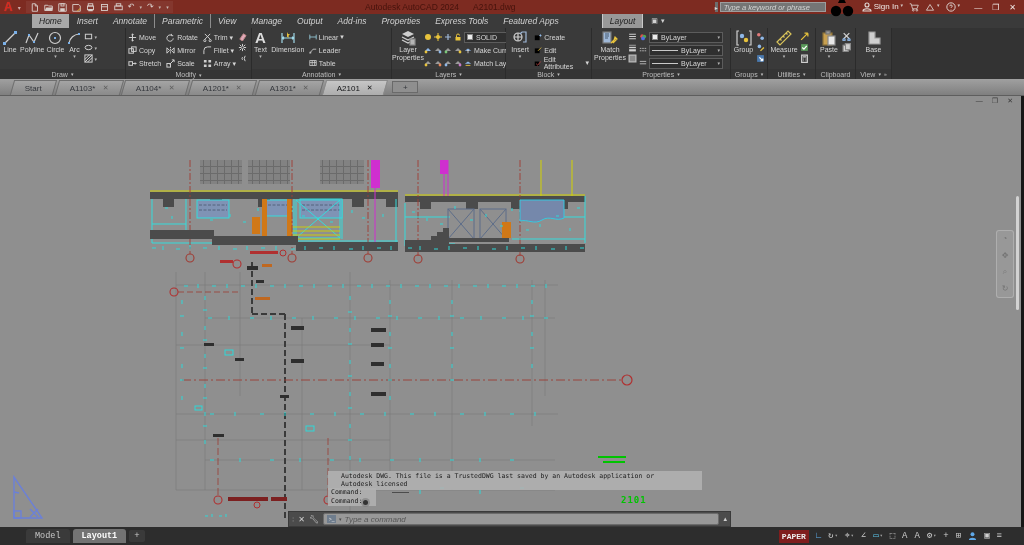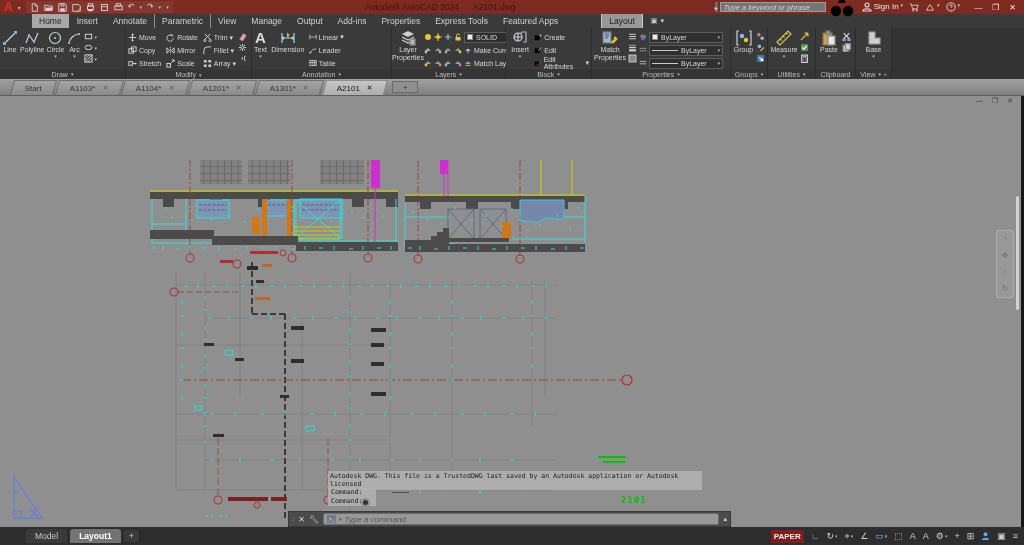--- a/index.html
+++ b/index.html
@@ -21,21 +21,21 @@
   .tb-search input { width:128px; height:10px; background:#757575; border:1px solid #9d9d9d; font-size:7.5px; font-style:italic; color:#e2e2e2; padding:0 3px; }
   .tb-search input::placeholder { color:#d3d3d3; }
   .tb-ic { color:#e3ddda; font-size:8px; display:flex; gap:2px; }
   .tb-ic svg { width:10px; height:10px; stroke:#e3ddda; fill:none; stroke-width:1.1; }
   .tb-ic .car { font-size:5px; color:#d3c5c0; }
   .signin { color:#efe9e6; font-size:8px; }
   .winbtns { display:flex; gap:10px; margin-left:8px; margin-right:4px; color:#f0e9e6; font-size:8px; }
 
   
   .tabrow { height:14px; background:#3a3a3a; display:flex; align-items:center; padding-left:32px; gap:1px; }
-  .rtab { font-size:8.5px; color:#d2d2d2; padding:12px 7px; border-radius:1px; white-space:nowrap; }
+  .rtab { font-size:8.5px; color:#d2d2d2; padding:12px 7px; border-radius:1px; white-space:nowrap;font-style:italic; }
   .rtab.active { background:#a8a8a8; color:#1d1d1d; }
   .rtab.outlined { outline:1px solid #8d8d8d; }
   .rtab.boxed { background:#989898; color:#1d1d1d; outline:1px solid #c9c9c9;margin-left:36px; }
   .ribbon-toggle { margin-left:8px; color:#d2d2d2; font-size:7px; display:flex; gap:3px; align-items:center; }
 
   
   .ribbon { height:51px; background:#333; display:flex; }
   .panel { background:#3a3a3a; border-right:1px solid #2b2b2b; display:flex; flex-direction:column; }
   .panel-body { flex:1; display:flex; align-items:flex-start; padding:2px 2px 0 2px; gap:2px; }
   .panel-foot { height:10px; background:#353535; font-size:7px; color:#bdbdbd; display:flex; align-items:center; justify-content:center; gap:3px; }
@@ -68,36 +68,36 @@
   .newtab { transform:none; width:15px; height:12px; margin:0 0 2px 4px; background:#8f8f8f; border:1px solid #6a6a6a; display:flex; align-items:center; justify-content:center; font-size:9px; color:#2e2e2e; }
 
   
   .canvas { position:relative; height:431px; background:#8f8f8f; overflow:hidden; border-right:3px solid #161616; }
   .canvas svg.cad { position:absolute; inset:0; }
   .dwg-winbtns { position:absolute; top:1px; right:8px; display:flex; gap:9px; color:#3d3d3d; font-size:7px; }
   .navbar { position:absolute; right:7px; top:134px; width:18px; height:68px; background:rgba(235,235,235,0.10); border:1px solid rgba(255,255,255,0.22); border-radius:3px; display:flex; flex-direction:column; align-items:center; justify-content:space-around; }
   .navbar span { color:rgba(50,50,50,0.35); font-size:8px; line-height:8px; }
   .vscroll { position:absolute; right:2px; top:100px; width:3px; height:114px; background:#d2d2d2; border-radius:2px; }
   .vp-label { position:absolute; left:621px; top:399px; color:#00c400; font:bold 9px "DejaVu Sans Mono",monospace; letter-spacing:1px; }
-  .cmd-hist { position:absolute; left:328px; top:375px; width:374px; background:rgba(178,178,178,0.88); font:6.5px "DejaVu Sans Mono",monospace; color:#1d1d1d; padding:1px 2px; line-height:1.3; }
+  .cmd-hist { position:absolute; left:328px; top:375px; width:374px; background:rgba(178,178,178,0.88); font:6.5px "DejaVu Sans Mono",monospace; color:#1d1d1d; padding:1px 13px; line-height:1.3; }
   .cmd-prompt { position:absolute; left:328px; background:rgba(178,178,178,0.88); font:6.5px "DejaVu Sans Mono",monospace; color:#1d1d1d; padding:0 14px 1px 3px; }
   .cmd-dash { position:absolute; left:392px; top:396px; width:17px; height:1px; background:#4c4c4c; }
   .cmd-dot { position:absolute; left:363px; top:404px; width:5px; height:5px; border-radius:50%; background:#333; box-shadow:0 0 0 2px #77777788; }
   .cmd-dock { position:absolute; left:288px; top:415px; width:443px; height:16px; background:#4b4b4b; border:1px solid #3a3a3a; display:flex; align-items:center; gap:4px; padding:0 3px; }
   .cmd-dock .grip { color:#7a7a7a; font-size:8px; }
   .cmd-dock .dic { color:#cfcfcf; font-size:8px; }
   .cmd-input { flex:1; height:12px; background:#989898; border:1px solid #6b6b6b; border-radius:2px; display:flex; align-items:center; gap:3px; padding:0 3px; }
   .cmd-input .tool { width:9px; height:8px; background:#6f7d8d; color:#e5e5e5; font-size:5px; display:flex; align-items:center; justify-content:center; }
   .cmd-input .car { font-size:5px; color:#4a4a4a; }
   .cmd-input input { flex:1; border:none; background:transparent; font-size:8px; font-style:italic; color:#3f3f3f; outline:none; }
   .cmd-input input::placeholder { color:#565656; font-style:italic; }
   .cmd-up { margin-left:auto; color:#cfcfcf; font-size:7px; }
 
   
-  .statusbar { height:18px; background:#2d2d2d; display:flex; align-items:center; padding:0 6px 0 26px; gap:3px; }
+  .statusbar { height:18px; background:#2d2d2d; display:flex; align-items:center; padding:0 22px 0 26px; gap:3px;font-family:Liberation Mono, monospace; }
   .mtab { font-size:8.5px; color:#c9c9c9; padding:2px 9px; background:#3a3a3a; border-radius:3px 3px 0 0; }
   .mtab.active { background:#737373; color:#ffffff; font-weight:bold; }
   .mplus { font-size:9px; color:#c9c9c9; padding:1px 5px; background:#3a3a3a; border-radius:2px; }
   .sb-right { margin-left:auto; display:flex; align-items:center; gap:7px; }
   .sb-ic { color:#cfcfcf; font-size:9px; line-height:9px; display:flex; align-items:center; gap:1px; }
   .sb-ic .car { font-size:5px; color:#a8a8a8; }
   .sb-ic.blue { color:#5fb0f0; }
   .sb-ic.cyan { color:#58c4e8; }
   .paper { font-size:8px; font-weight:bold; color:#ededed; background:#7f1d1d; padding:2px 3px; }
 </style>

